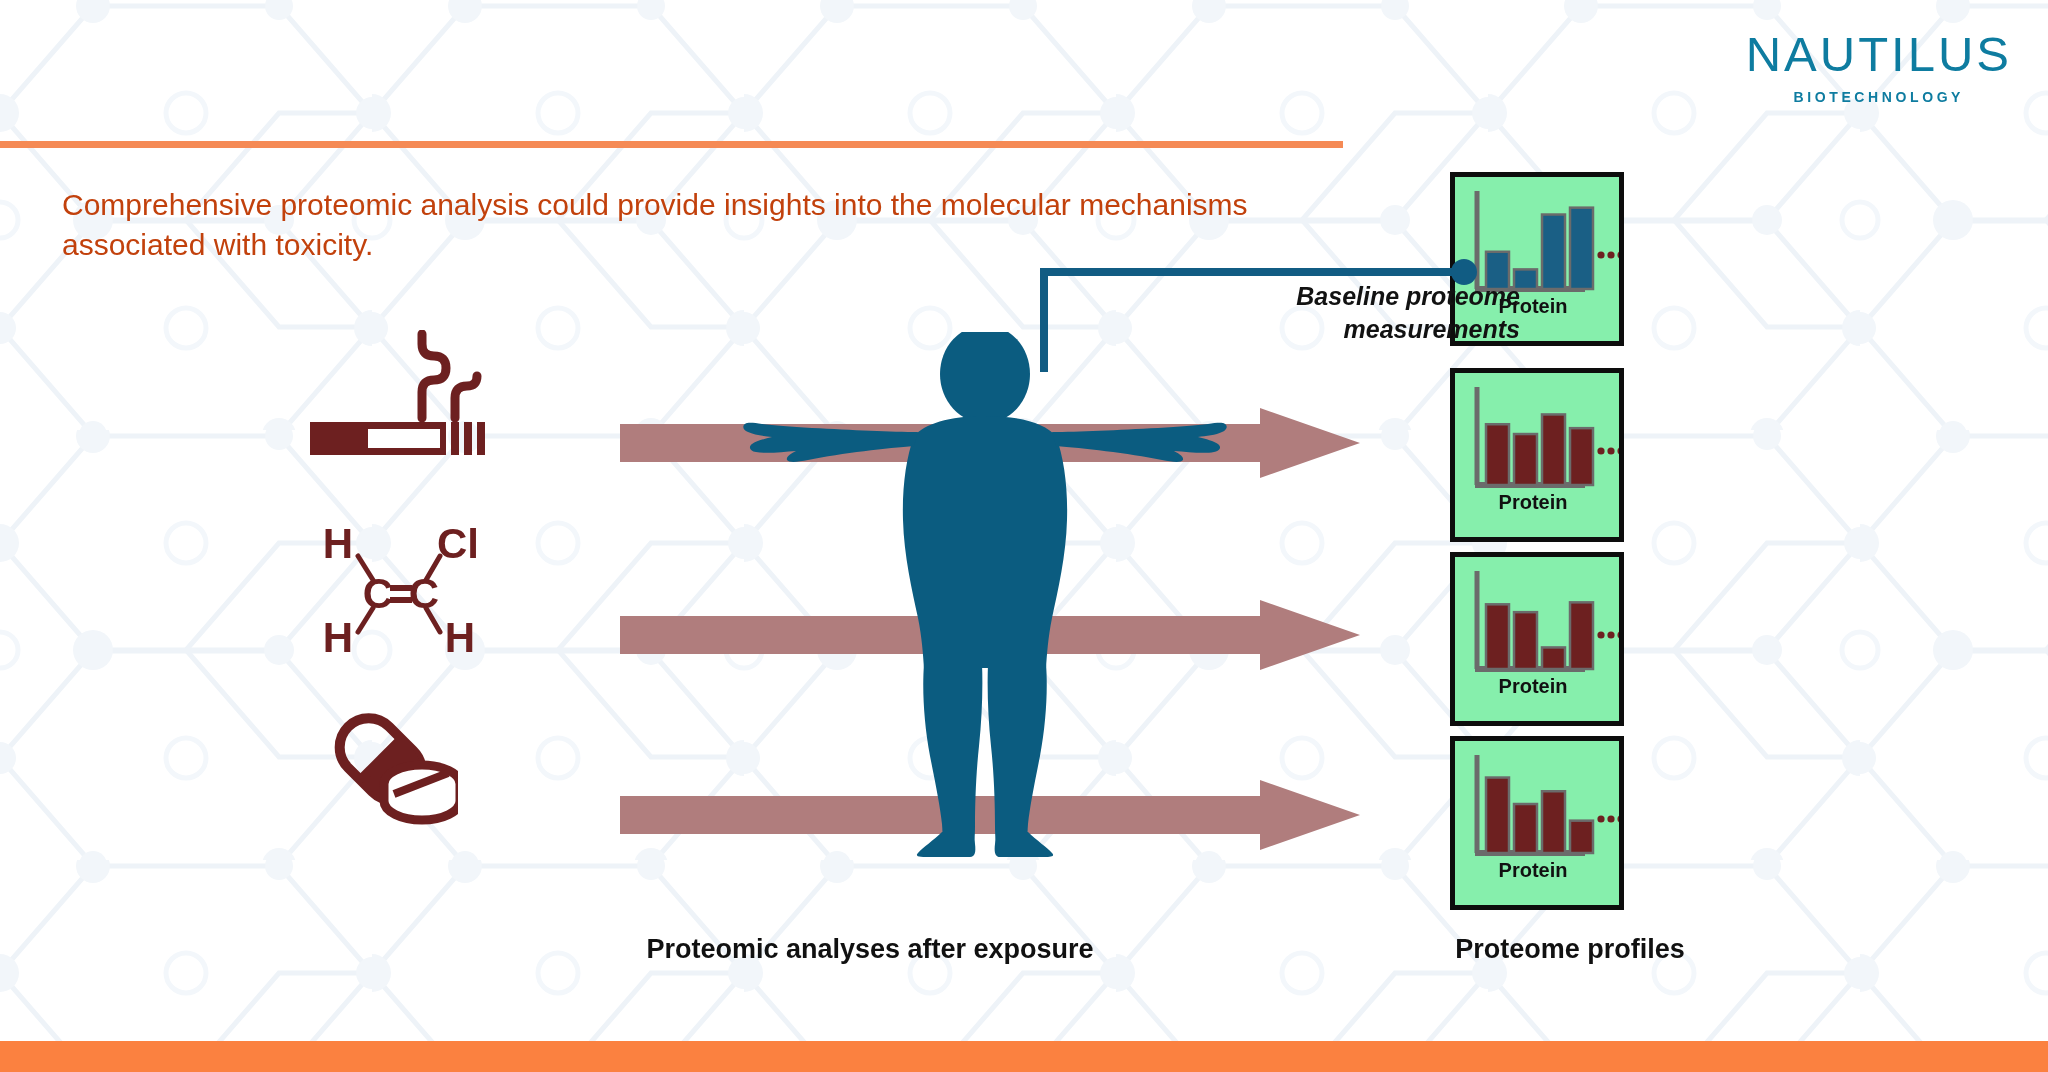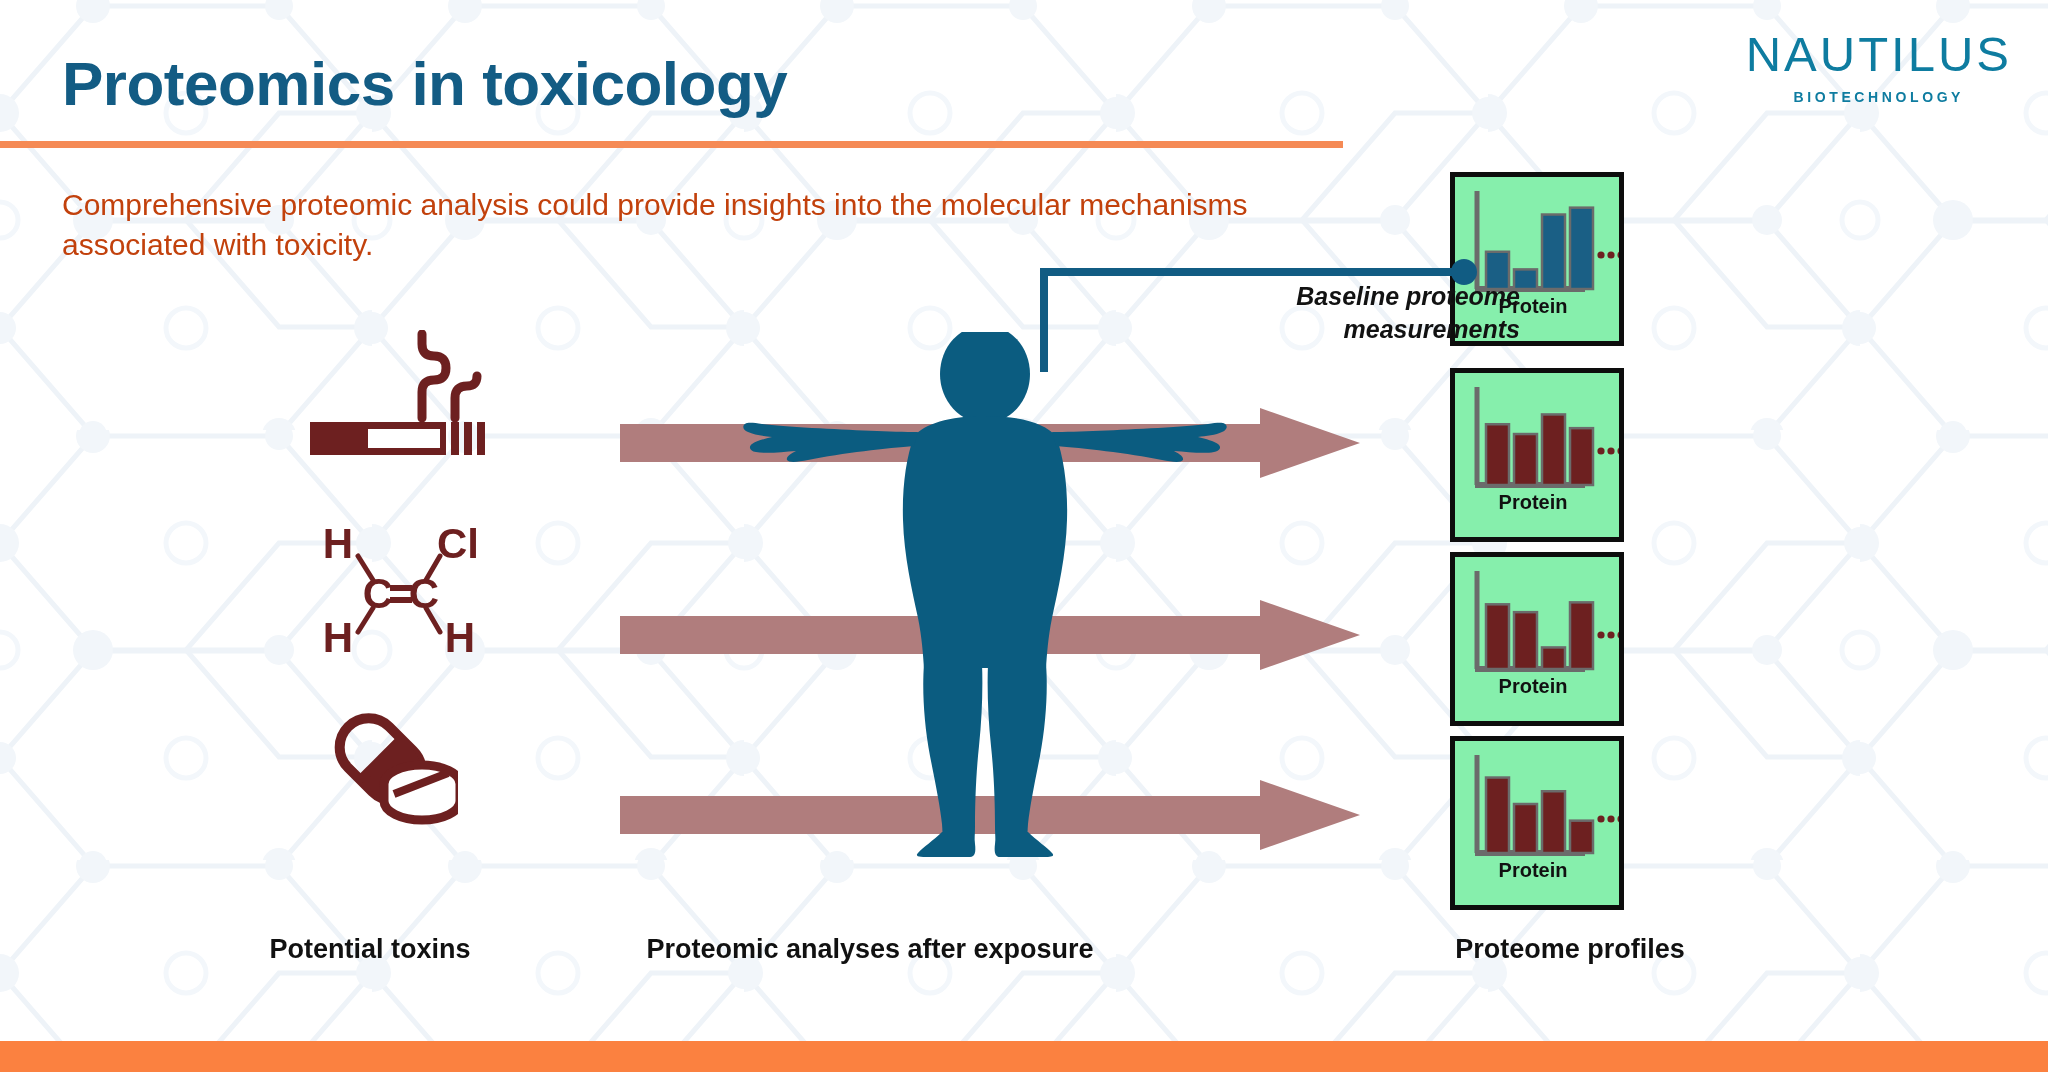--- a/index.html
+++ b/index.html
@@ -200,21 +200,20 @@
         <circle cx="0" cy="220" r="18"></circle>
       </g>
     </pattern>
   </defs>
   <rect x="0" y="0" width="2048" height="1072" fill="#ffffff"></rect>
   <rect x="0" y="0" width="2048" height="1072" fill="url(#hexnet)"></rect>
 </svg>
 
 <div class="slide">
 
-  <div class="page-title">Proteomics in toxicology</div>
   <div class="title-rule"></div>
 
   <div class="logo">
     <div class="logo-word">NAUTILUS</div>
     <div class="logo-sub">BIOTECHNOLOGY</div>
   </div>
 
   <div class="intro">Comprehensive proteomic analysis could provide insights into the molecular mechanisms associated with toxicity.</div>
 
   <svg class="toxin-icon" id="icon-cigarette" width="180" height="130" viewBox="0 0 180 130" xmlns="http://www.w3.org/2000/svg">
@@ -418,19 +417,18 @@
       </g>
       <text x="78" y="136" text-anchor="middle" font-family="'Liberation Sans',sans-serif" font-size="20" font-weight="700" fill="#111">Protein</text>
       <g fill="#6d2020">
         <circle cx="146" cy="78" r="3.6" fill="#6d2020"></circle>
           <circle cx="156" cy="78" r="3.6" fill="#6d2020"></circle>
           <circle cx="166" cy="78" r="3.6" fill="#6d2020"></circle>
       </g>
     </svg>
   </div>
 
-  <div class="col-caption" id="cap-toxins">Potential toxins</div>
   <div class="col-caption" id="cap-profiles">Proteome profiles</div>
   <div class="col-caption" id="cap-analyses">Proteomic analyses after exposure</div>
 
   <div class="bottom-bar"></div>
 
 </div>
 
 </body></html>

